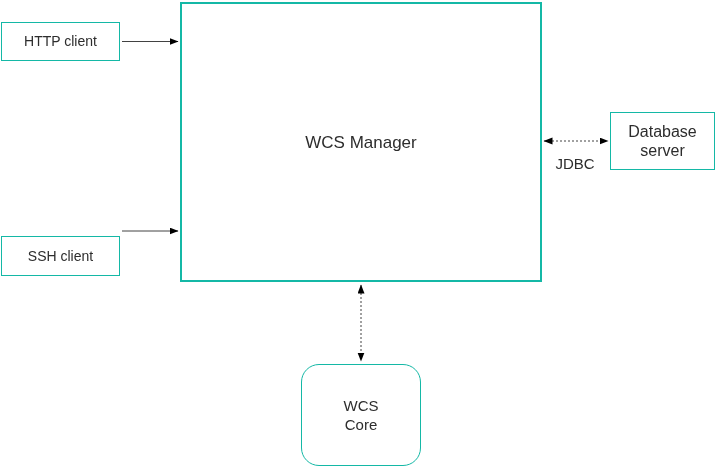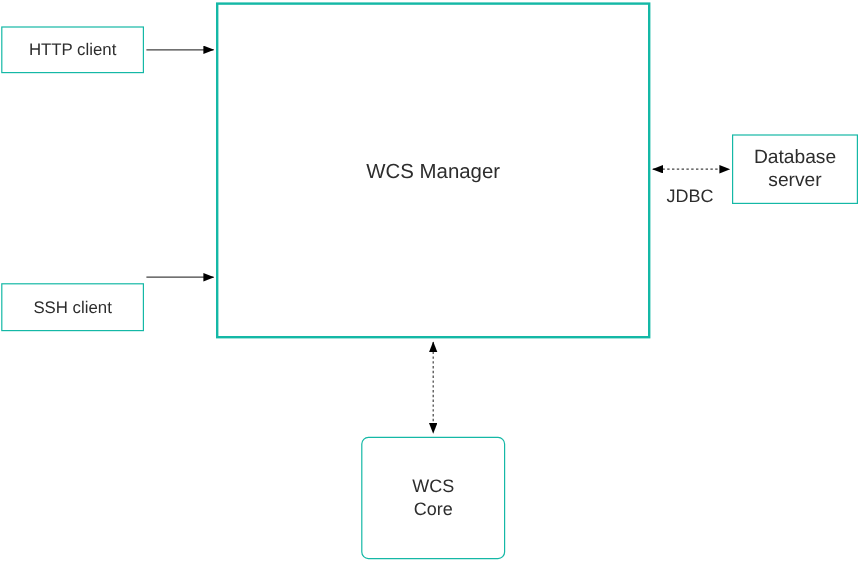--- a/index.html
+++ b/index.html
@@ -43,21 +43,21 @@
     left: 180px; top: 2px; width: 362px; height: 280px;
     border-width: 2px;
     font-size: 17px;
   }
   #node-database-server {
     left: 610px; top: 112px; width: 105px; height: 58px;
     font-size: 16px;
   }
   #node-wcs-core {
     left: 301px; top: 364px; width: 120px; height: 102px;
-    border-radius: 6px;
+    border-radius: 18px;
     font-size: 15px;
   }
   #connectors {
     position: absolute;
     left: 0; top: 0;
     width: 721px; height: 469px;
     pointer-events: none;
   }
   .edge-label {
     position: absolute;

